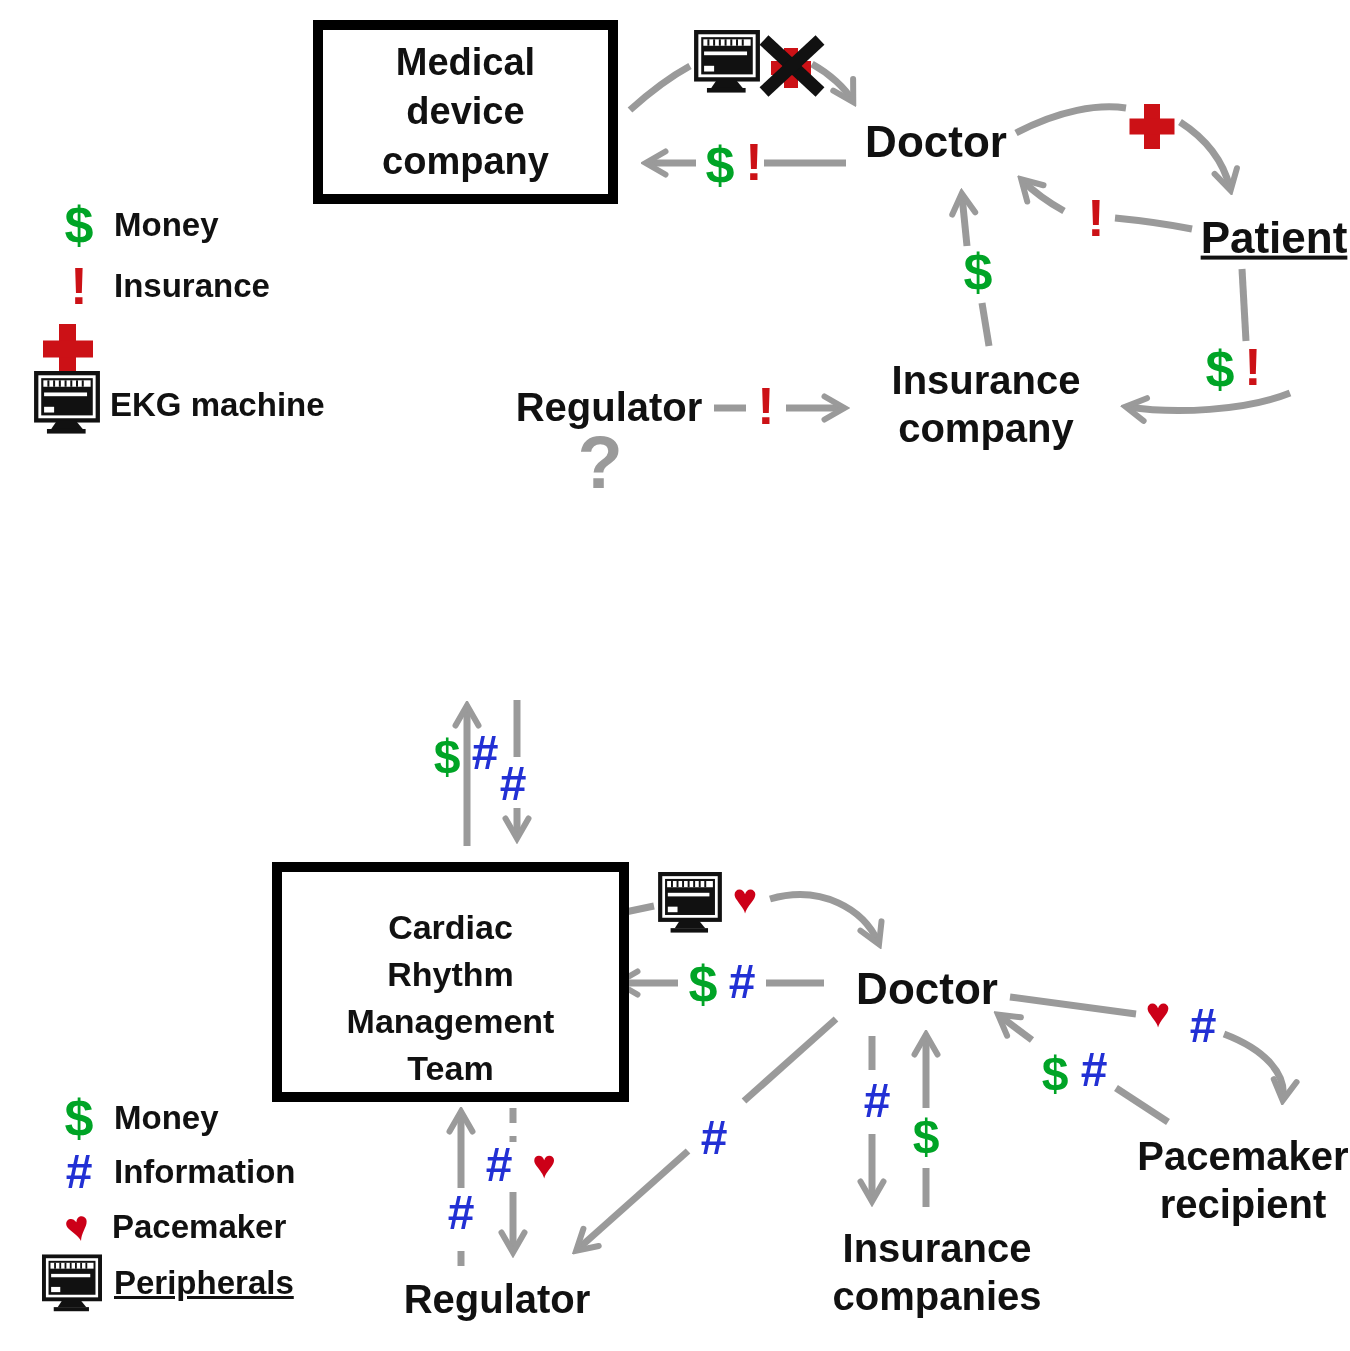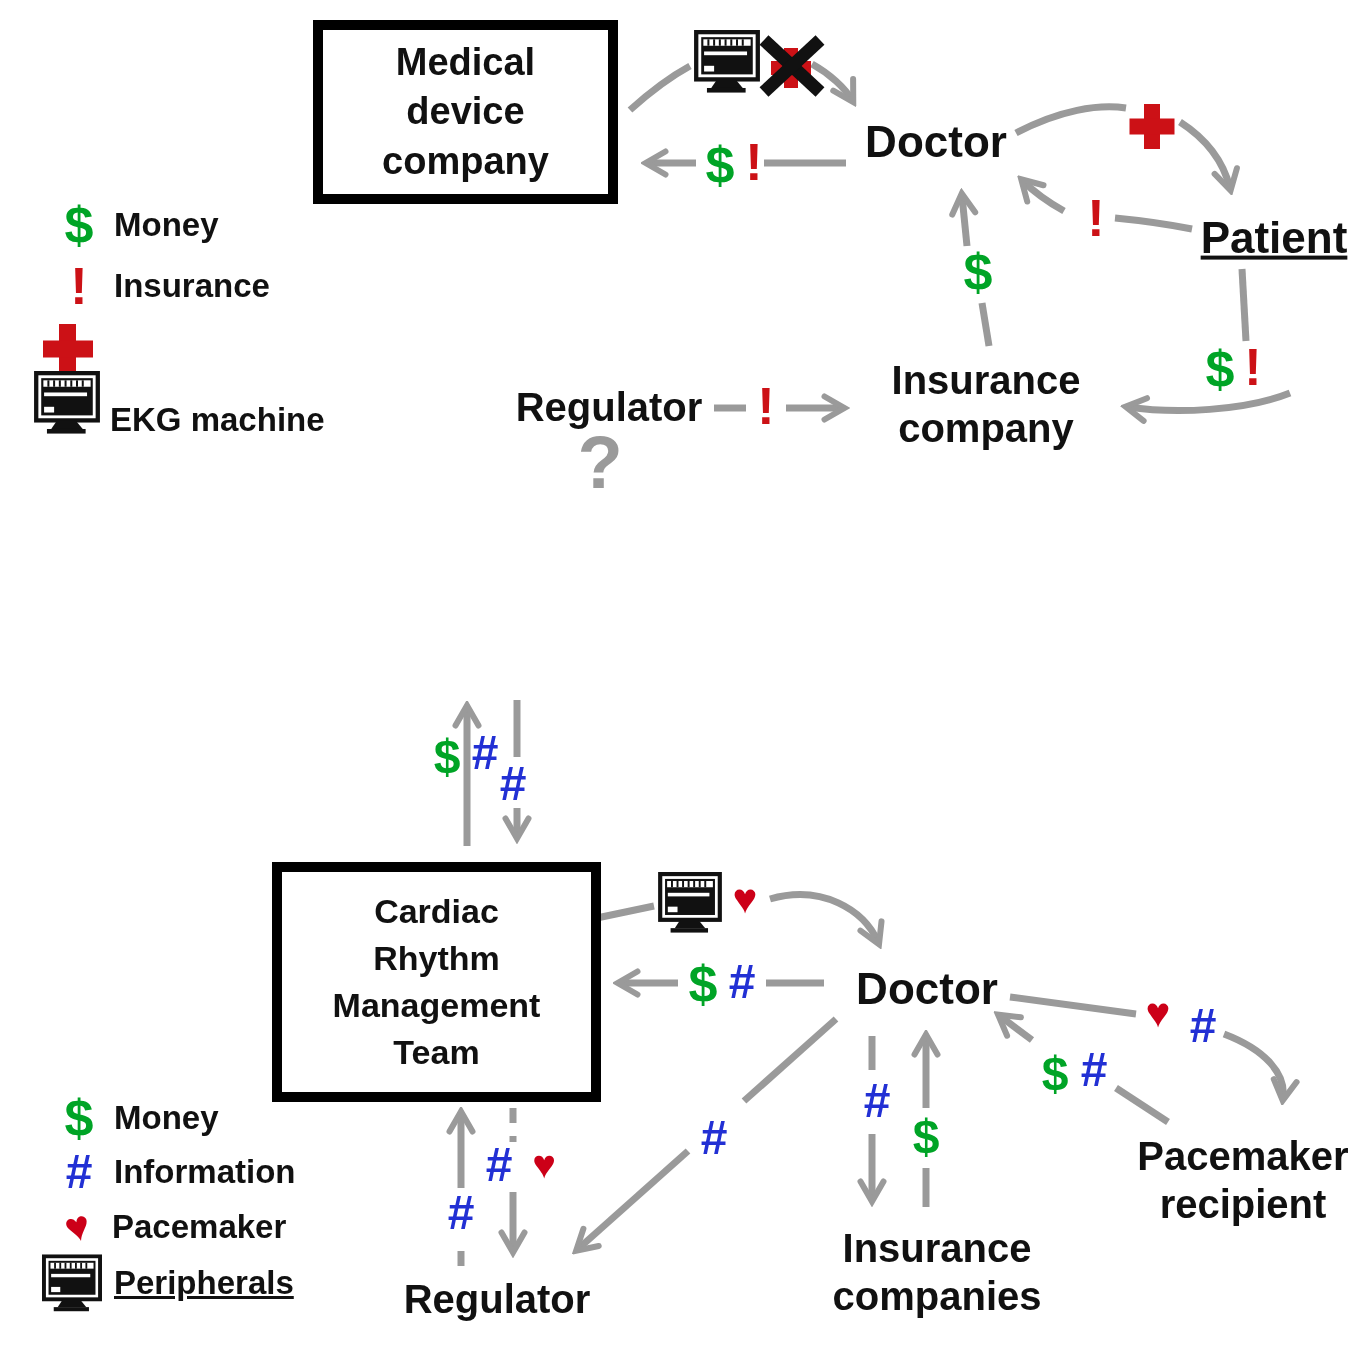--- a/index.html
+++ b/index.html
@@ -151,25 +151,25 @@
   <span class="glyph sym-excl f52" style="left:766px;top:406px;">!</span>
 
   <div class="lrow" style="left:56px;top:198px;height:54px;">
     <span class="sym sym-money f52">$</span>
     <span class="lbl">Money</span>
   </div>
   <div class="lrow" style="left:56px;top:258px;height:56px;">
     <span class="sym sym-excl f52">!</span>
     <span class="lbl">Insurance</span>
   </div>
-  <div class="lrow" style="left:110px;top:395px;height:50px;">
+  <div class="lrow" style="left:110px;top:380px;height:50px;">
     <span class="lbl" style="margin-left:0;">EKG machine</span>
   </div>
 
-  <div class="bigbox" style="left:272px;top:862px;width:329px;height:240px;font-size:34px;line-height:1.38;">
+  <div class="bigbox" style="left:272px;top:862px;width:357px;height:240px;font-size:34px;line-height:1.38;align-items:flex-end;">
     <span class="nl">Cardiac
 Rhythm
 Management
 Team</span>
   </div>
   <div class="node n44" style="left:927px;top:989px;">
     <span class="nl">Doctor</span>
   </div>
   <div class="node n40" style="left:937px;top:1272px;">
     <span class="nl">Insurance

